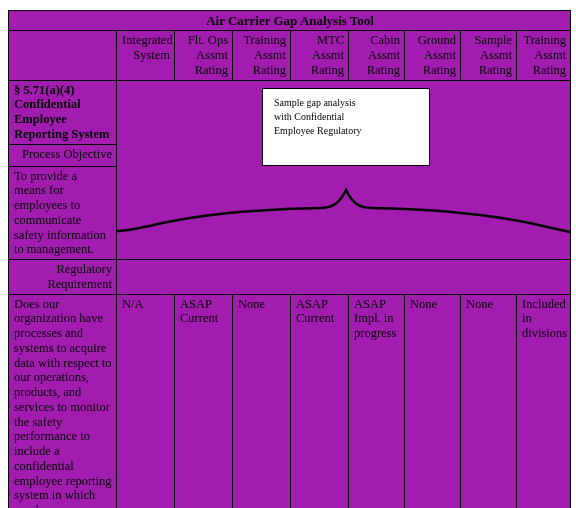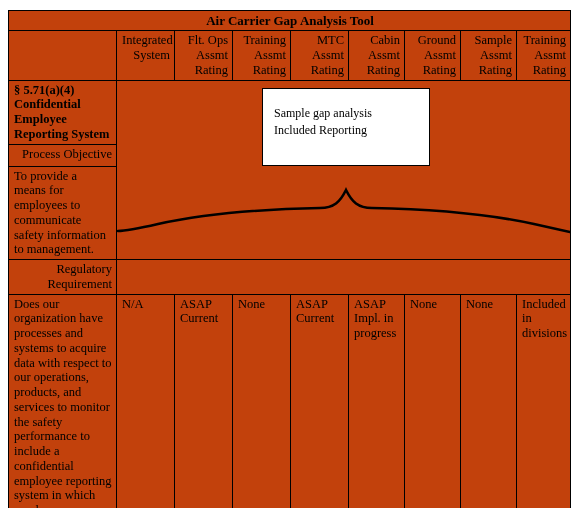--- a/index.html
+++ b/index.html
@@ -30,21 +30,21 @@
     height: 492px;
     font-size: 12.5px;
     color: #000;
   }
 
   table.gap-tool td {
     border: 1px solid #000000;
     vertical-align: top;
     padding: 2px 4px 2px 5px;
     line-height: 1.18;
-    background: #c2410c;
+    background: #a21caf;
   }
 
   
   td.title-cell {
     text-align: center;
     font-weight: bold;
     font-size: 13px;
     padding: 0px 0 1px 0;
     height: 11px;
     line-height: 12px;
@@ -103,22 +103,22 @@
   
   #callout {
     position: absolute;
     left: 254px;
     top: 78px;
     width: 168px;
     height: 78px;
     background: #ffffff;
     border: 1.5px solid #000000;
     box-sizing: border-box;
-    padding: 16px 9px 0 11px;
-    font-size: 12px;
+    padding: 7px 9px 0 11px;
+    font-size: 10px;
     line-height: 1.42;
     color: #000;
   }
 
   #brace-layer {
     position: absolute;
     left: 0px;
     top: 0px;
     width: 562px;
     height: 492px;
@@ -238,16 +238,17 @@
              C 118 221, 128 219, 150 214
              C 200 203, 260 199, 312 198
              C 326 198, 332 192, 338 180
              C 344 192, 350 198, 364 198
              C 416 199, 476 203, 526 214
              C 548 219, 558 221, 562 222" fill="none" stroke="#000000" stroke-width="2.6" stroke-linecap="round"></path>
   </svg>
 
   <div id="callout">
     <div>Sample gap analysis</div>
-    <div>Included Reporting</div>
+    <div>with Confidential</div>
+    <div>Employee Regulatory</div>
   </div>
 
 </div>
 
 </body></html>

